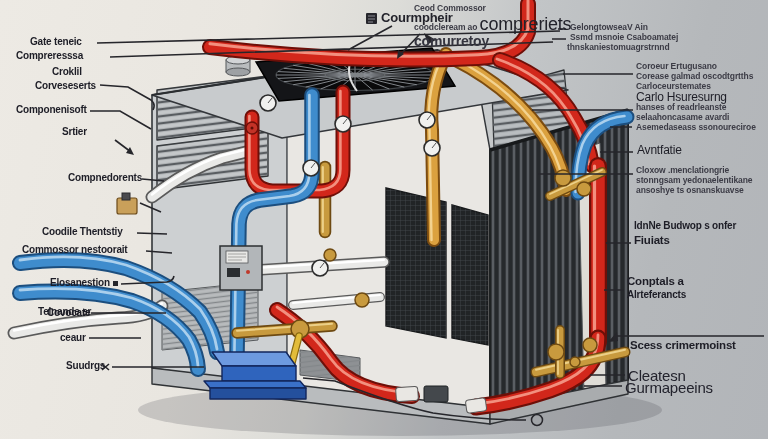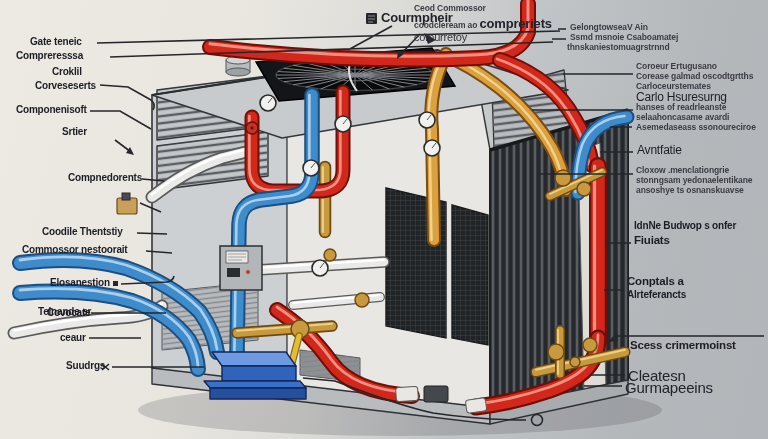--- a/index.html
+++ b/index.html
@@ -3,26 +3,26 @@
 <meta charset="utf-8">
 <style>
   html,body{margin:0;padding:0;width:768px;height:439px;overflow:hidden;}
   .stage{position:relative;width:768px;height:439px;overflow:hidden;
     background:linear-gradient(103deg,#edeae4 0%,#e9e6e0 30%,#dcdcd8 46%,#c2c5c7 62%,#b5b8bb 82%,#b2b5b9 100%);
     font-family:"Liberation Sans", sans-serif;}
   svg{position:absolute;left:0;top:0;}
   .lbl{position:absolute;white-space:nowrap;line-height:1.12;color:#1d1d26;
     font-family:"Liberation Sans", sans-serif;font-weight:700;letter-spacing:-0.2px;}
   .s8 {font-size:8.5px;font-weight:700;color:#3c3c46;letter-spacing:-0.1px;}
-  .s9 {font-size:11px;font-weight:400;color:#34343e;}
+  .s9 {font-size:14px;font-weight:700;color:#34343e;}
   .s10{font-size:15px;font-weight:400;color:#23232d;}
   .s11{font-size:10px;font-weight:700;color:#1d1d26;}
   .s115{font-size:11.5px;font-weight:700;color:#1d1d26;}
   .s12{font-size:12px;font-weight:400;color:#1d1d26;}
-  .s12b{font-size:13px;font-weight:700;color:#23232b;margin-top:12px;}
+  .s12b{font-size:18px;font-weight:400;color:#23232b;margin-top:12px;}
   .s13{font-size:13px;font-weight:800;color:#23232b;}
 </style>
 </head>
 <body>
 
 <div class="stage">
 
 <svg width="768" height="439" viewBox="0 0 768 439">
   <defs>
     <pattern id="patFins" patternUnits="userSpaceOnUse" width="7" height="10">

